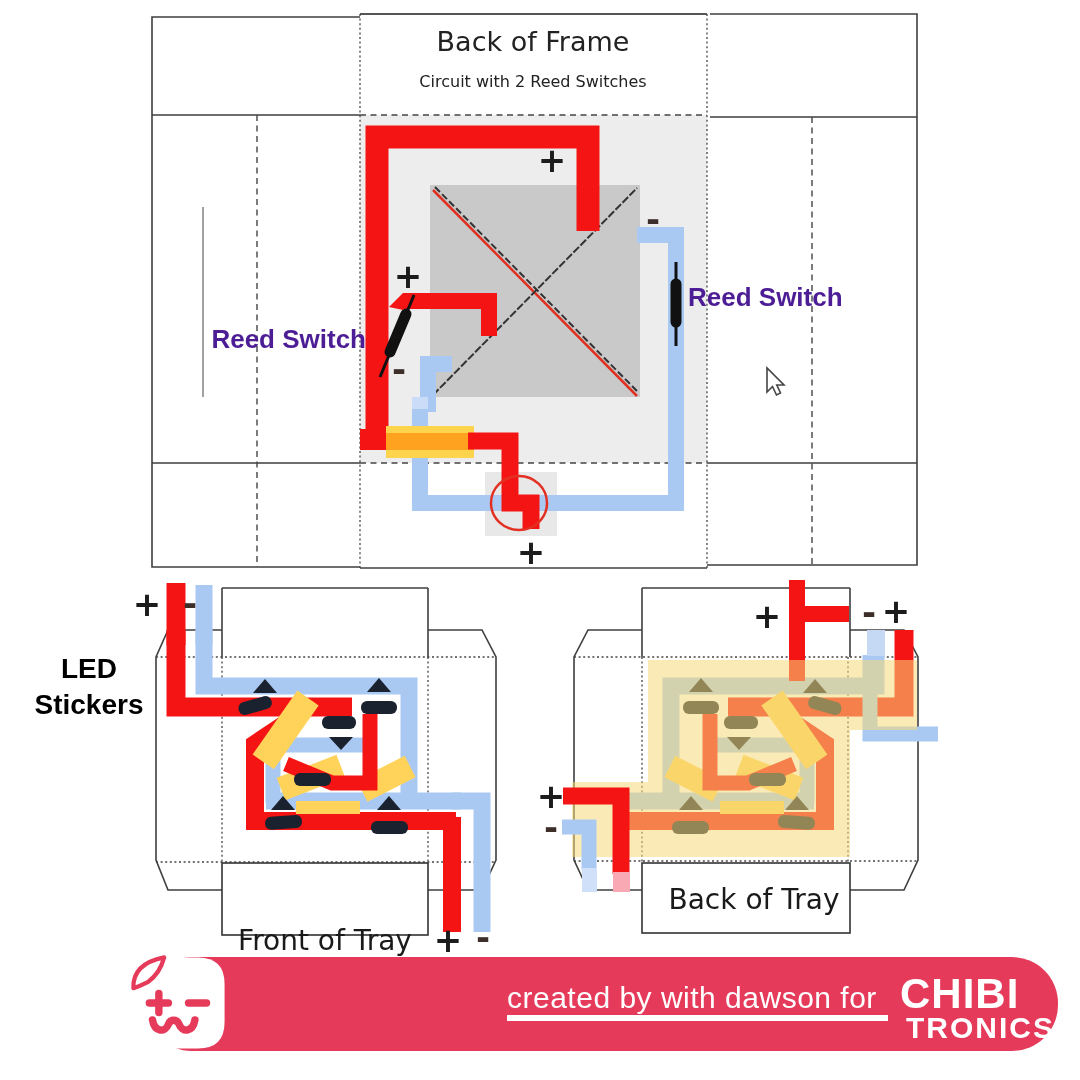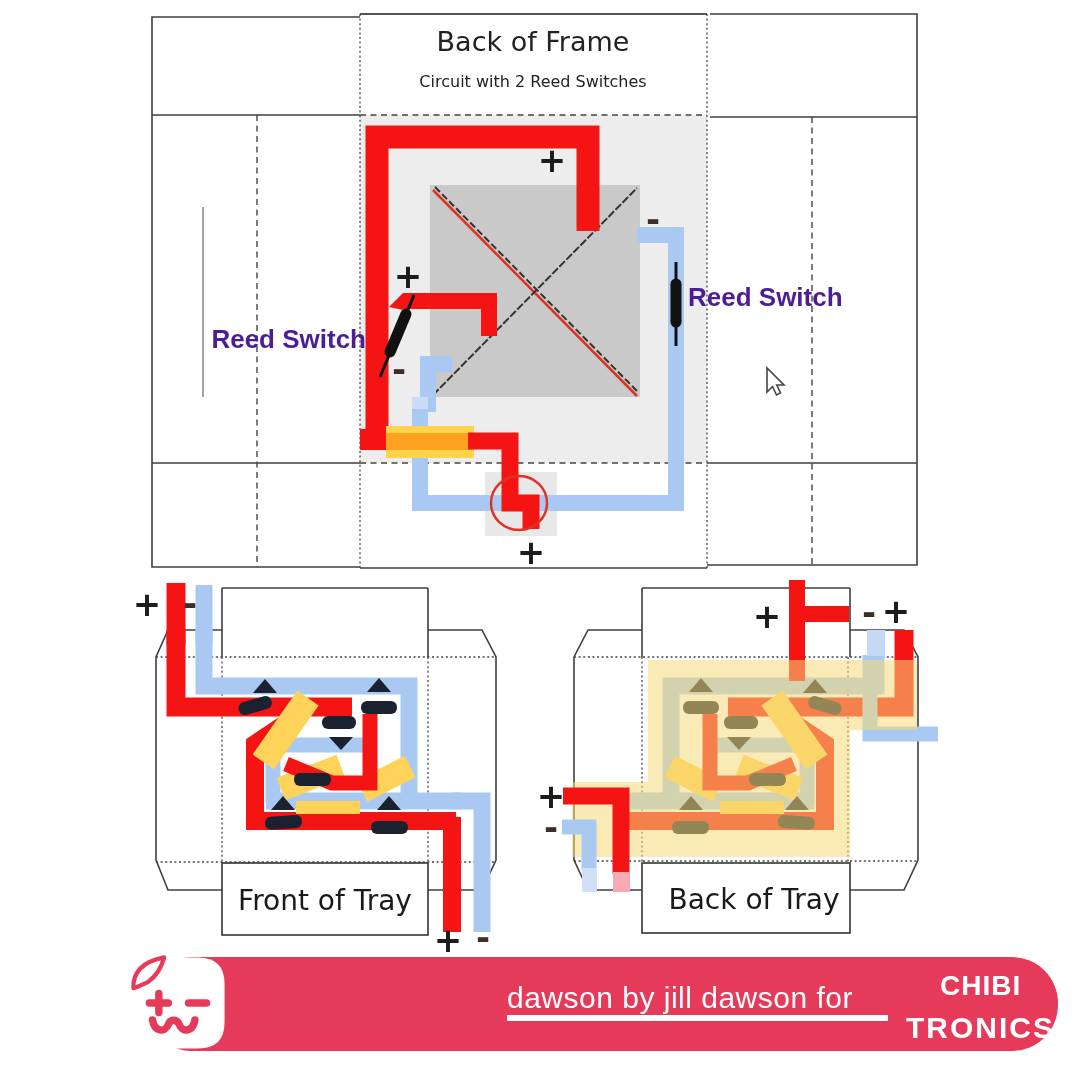--- a/index.html
+++ b/index.html
@@ -18,31 +18,31 @@
   
   .lbl{position:absolute;color:#1c1c1c;}
   .ctr{text-align:center;}
   .frame-title{left:363px;top:26px;width:340px;font-family:"DejaVu Sans",sans-serif;font-size:27px;color:#222;}
   .frame-sub{left:363px;top:72px;width:340px;font-family:"DejaVu Sans",sans-serif;font-size:16px;color:#222;}
   .reed{font-weight:700;font-size:26px;color:#4c1d95;}
   .reed-l{left:150px;top:324px;width:216px;text-align:right;}
   .reed-r{left:688px;top:282px;width:220px;text-align:left;}
   .led-lbl{left:0px;top:651px;width:178px;font-weight:700;font-size:28px;line-height:1.3;color:#000;}
   .tray-lbl{font-family:"DejaVu Sans",sans-serif;font-size:28px;color:#1a1a1a;}
-  .tray-front{left:222px;top:884px;width:206px;text-align:center;}
+  .tray-front{left:222px;top:924px;width:206px;text-align:center;}
   .tray-back{left:642px;top:883px;width:224px;}
   .pol{position:absolute;transform:translate(-50%,-50%);font-size:34px;font-weight:600;color:#1c1c1c;
        font-family:"DejaVu Sans",sans-serif;line-height:1;}
   .pol.mn{color:#3d2e2a;font-weight:700;}
   
   .banner{position:absolute;left:146px;top:957px;width:912px;height:94px;background:#e63a5a;border-radius:46px;}
   .logo{position:absolute;left:126px;top:950px;width:106px;height:106px;}
   .credit{position:absolute;left:507px;top:981px;font-size:30px;font-weight:400;color:#ffffff;letter-spacing:0.5px;}
   .credit-line{position:absolute;left:507px;top:1015px;width:381px;height:6px;background:#ffffff;}
-  .brand1{position:absolute;left:900px;top:970px;font-size:28px;font-weight:800;color:#ffffff;letter-spacing:1px;margin-left:40px;}
+  .brand1{position:absolute;left:900px;top:970px;font-size:42px;font-weight:800;color:#ffffff;letter-spacing:1px;}
   .brand2{position:absolute;left:906px;top:1011px;font-size:30px;font-weight:800;color:#ffffff;letter-spacing:2px;}
 </style>
 </head>
 <body>
 
 <div class="canvas">
 
 <svg class="art" viewBox="0 0 1080 1080">
   <defs>
 
@@ -168,20 +168,24 @@
 
   <g transform="translate(767,368)">
     <path d="M0 0 L0 24 L5.5 18.5 L9.5 27 L13.5 25 L9.8 17 L17 17 Z" fill="#ffffff" stroke="#444" stroke-width="1.6"></path>
   </g>
 </svg>
 
 <div class="lbl ctr frame-title">Back of Frame</div>
 <div class="lbl ctr frame-sub">Circuit with 2 Reed Switches</div>
 <div class="lbl reed reed-l">Reed Switch</div>
 <div class="lbl reed reed-r">Reed Switch</div>
+<div class="lbl ctr led-lbl">
+  <div>LED</div>
+  <div>Stickers</div>
+</div>
 <div class="lbl ctr tray-lbl tray-front">Front of Tray</div>
 <div class="lbl ctr tray-lbl tray-back">Back of Tray</div>
 
 <span class="pol" style="left:552px;top:160px">+</span>
 <span class="pol" style="left:408px;top:276px">+</span>
 <span class="pol mn" style="left:399px;top:369px">-</span>
 <span class="pol mn" style="left:653px;top:219px">-</span>
 <span class="pol" style="left:531px;top:552px">+</span>
 
 <span class="pol" style="left:147px;top:604px">+</span>
@@ -198,18 +202,18 @@
 <div class="banner"></div>
 <svg class="logo" viewBox="0 0 100 100">
   <path d="M36 7 H68 Q93 7 93 32 V68 Q93 93 68 93 H32 Q7 93 7 68 V36 Z" fill="#ffffff"></path>
   <path d="M7 36 Q6 13 36 7 Q32 22 21 30 Q13 34 7 36 Z" fill="#ffffff" stroke="#e63a5a" stroke-width="4" stroke-linejoin="round"></path>
   <g stroke="#e63a5a" stroke-width="7" stroke-linecap="round" fill="none">
     <path d="M22 50 H40 M31 41 V59"></path>
     <path d="M59 50 H76"></path>
     <path d="M25 66 C27 78 37 78 40 70 C42 65 48 65 50 70 C53 78 63 78 65 66"></path>
   </g>
 </svg>
-<div class="credit">dawson by jill dawson for</div>
+<div class="credit">created by with dawson for</div>
 <div class="credit-line"></div>
 <div class="brand1">CHIBI</div>
 <div class="brand2">TRONICS</div>
 
 </div>
 
 </body></html>

